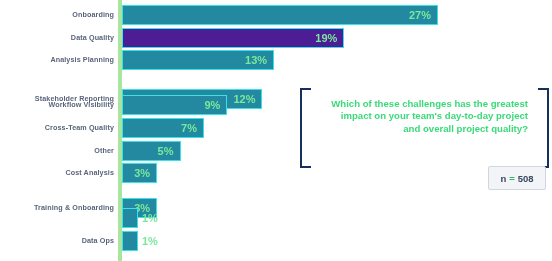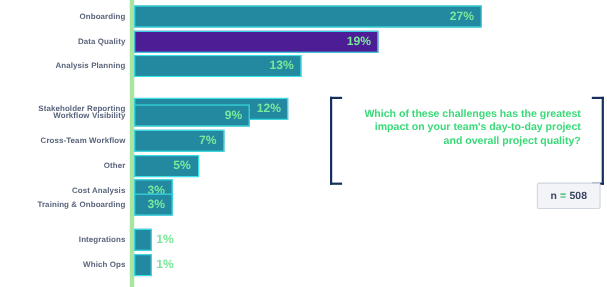--- a/index.html
+++ b/index.html
@@ -164,21 +164,21 @@
       </div>
       <div class="row" style="top: 94.4px;">
         <div class="cat-label">Workflow Visibility</div>
         <div class="bar-wrap" style="width: 105.333px;">
           <div class="bar" style="background: rgb(35, 137, 160); border-color: rgb(57, 225, 232);">
             <span class="bar-value">9%</span>
           </div>
         </div>
       </div>
       <div class="row" style="top: 117px;">
-        <div class="cat-label">Cross-Team Workflow</div>
+        <div class="cat-label">Cross-Team Quality</div>
         <div class="bar-wrap" style="width: 81.9259px;">
           <div class="bar" style="background: rgb(35, 137, 160); border-color: rgb(57, 225, 232);">
             <span class="bar-value">7%</span>
           </div>
         </div>
       </div>
       <div class="row" style="top: 139.6px;">
         <div class="cat-label">Other</div>
         <div class="bar-wrap" style="width: 58.5185px;">
           <div class="bar" style="background: rgb(35, 137, 160); border-color: rgb(57, 225, 232);">
@@ -187,38 +187,37 @@
         </div>
       </div>
       <div class="row" style="top: 162.2px;">
         <div class="cat-label">Cost Analysis</div>
         <div class="bar-wrap" style="width: 35.1111px;">
           <div class="bar" style="background: rgb(35, 137, 160); border-color: rgb(57, 225, 232);">
             <span class="bar-value">3%</span>
           </div>
         </div>
       </div>
-      <div class="row" style="top: 175px;">
+      <div class="row" style="top: 197px;">
         <div class="cat-label">Training &amp; Onboarding</div>
         <div class="bar-wrap" style="width: 35.1111px;">
           <div class="bar" style="background: rgb(35, 137, 160); border-color: rgb(57, 225, 232);">
             <span class="bar-value">3%</span>
           </div>
         </div>
       </div>
       <div class="row" style="top: 207.4px;">
-        <div class="cat-label">Integrations</div>
         <div class="bar-wrap" style="width: 16px;">
           <div class="bar" style="background: rgb(35, 137, 160); border-color: rgb(57, 225, 232);">
             <span class="bar-value outside">1%</span>
           </div>
         </div>
       </div>
       <div class="row" style="top: 230px;">
-        <div class="cat-label">Which Ops</div>
+        <div class="cat-label">Data Ops</div>
         <div class="bar-wrap" style="width: 16px;">
           <div class="bar" style="background: rgb(35, 137, 160); border-color: rgb(57, 225, 232);">
             <span class="bar-value outside">1%</span>
           </div>
         </div>
       </div>
     </div>
 
   <div class="bracket"></div>
   <div class="bracket-right"></div>

